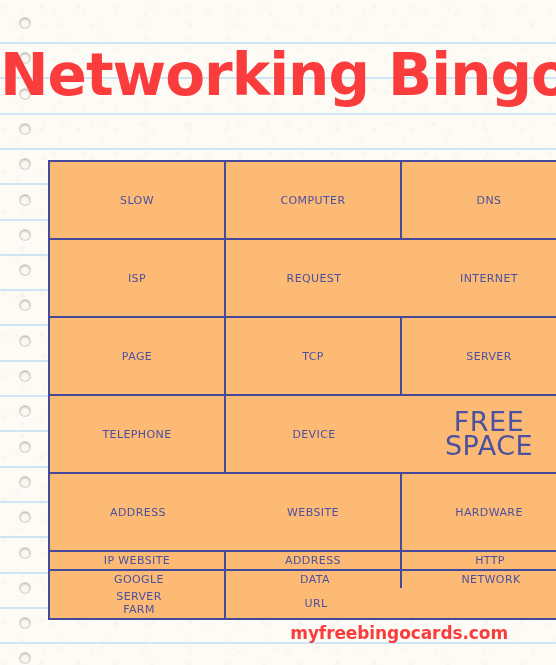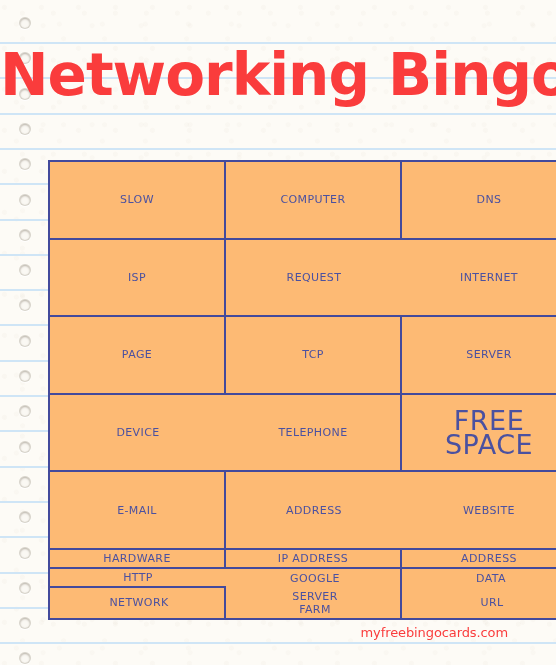--- a/index.html
+++ b/index.html
@@ -130,22 +130,22 @@
     line-height: 24px;
   }
 
   
   #footer-credit {
     position: absolute;
     right: 48px;
     top: 624px;
     color: #fa3c3c;
     font-family: "DejaVu Sans", sans-serif;
-    font-weight: normal;
-    font-size: 13px;
+    font-weight: bold;
+    font-size: 17px;
     letter-spacing: -.1px;
     line-height: 18px;
     white-space: nowrap;
   }
 </style>
 </head>
 <body>
 
 <div id="page">
 
@@ -199,29 +199,28 @@
   <div id="bingo-grid">
       <div class="bingo-cell">SLOW</div>
       <div class="bingo-cell">COMPUTER</div>
       <div class="bingo-cell">DNS</div>
       <div class="bingo-cell">ISP</div>
       <div class="bingo-cell col-last">REQUEST</div>
       <div class="bingo-cell">INTERNET</div>
       <div class="bingo-cell">PAGE</div>
       <div class="bingo-cell">TCP</div>
       <div class="bingo-cell">SERVER</div>
+      <div class="bingo-cell">TELEPHONE</div>
       <div class="bingo-cell col-last">DEVICE</div>
-      <div class="bingo-cell">TELEPHONE</div>
       <div class="bingo-cell free">FREE
 SPACE</div>
-      <div class="bingo-cell">E-MAIL</div>
       <div class="bingo-cell col-last">ADDRESS</div>
       <div class="bingo-cell">WEBSITE</div>
       <div class="bingo-cell">HARDWARE</div>
-      <div class="bingo-cell">IP ADDRESS</div>
+      <div class="bingo-cell">IP WEBSITE</div>
       <div class="bingo-cell">ADDRESS</div>
       <div class="bingo-cell col-last">HTTP</div>
       <div class="bingo-cell row-last">GOOGLE</div>
       <div class="bingo-cell row-last">DATA</div>
       <div class="bingo-cell row-last">NETWORK</div>
       <div class="bingo-cell row-last">SERVER
 FARM</div>
       <div class="bingo-cell col-last row-last">URL</div>
     </div>
 

